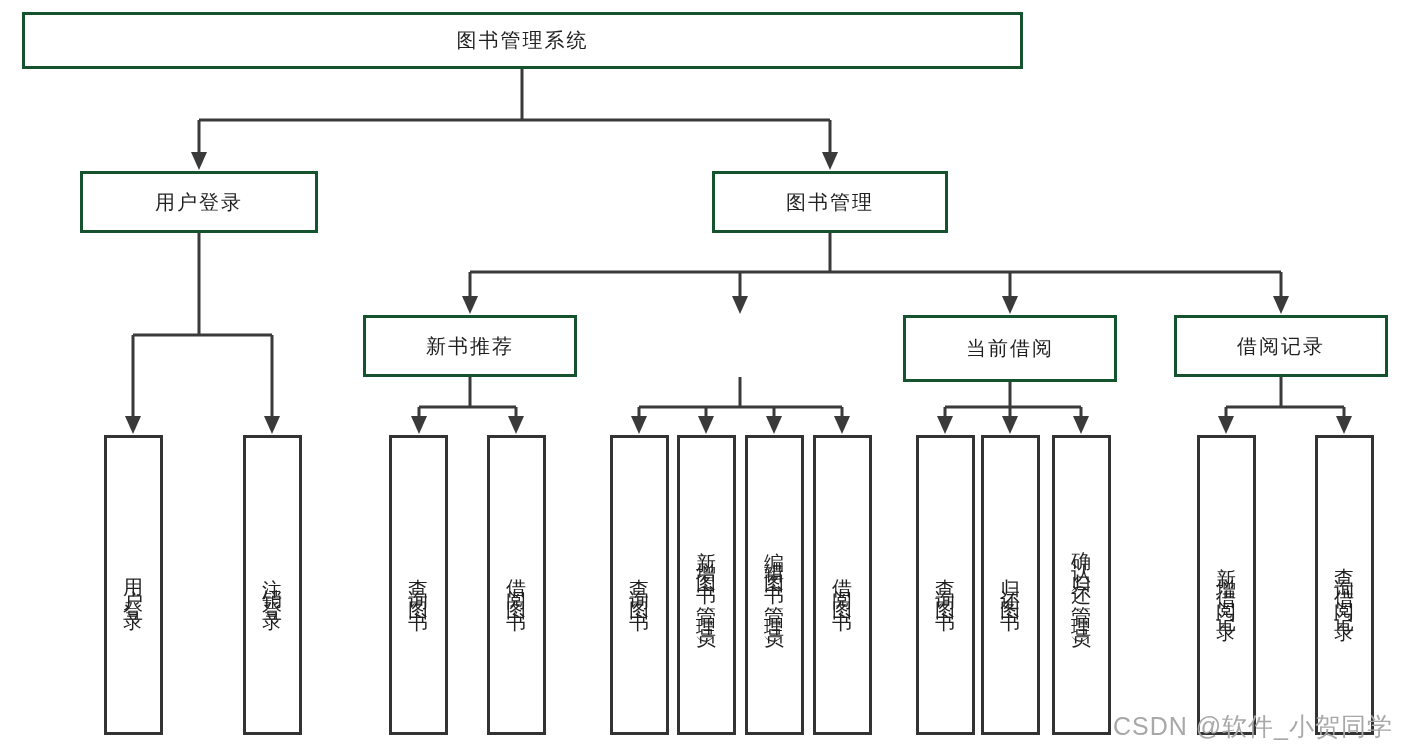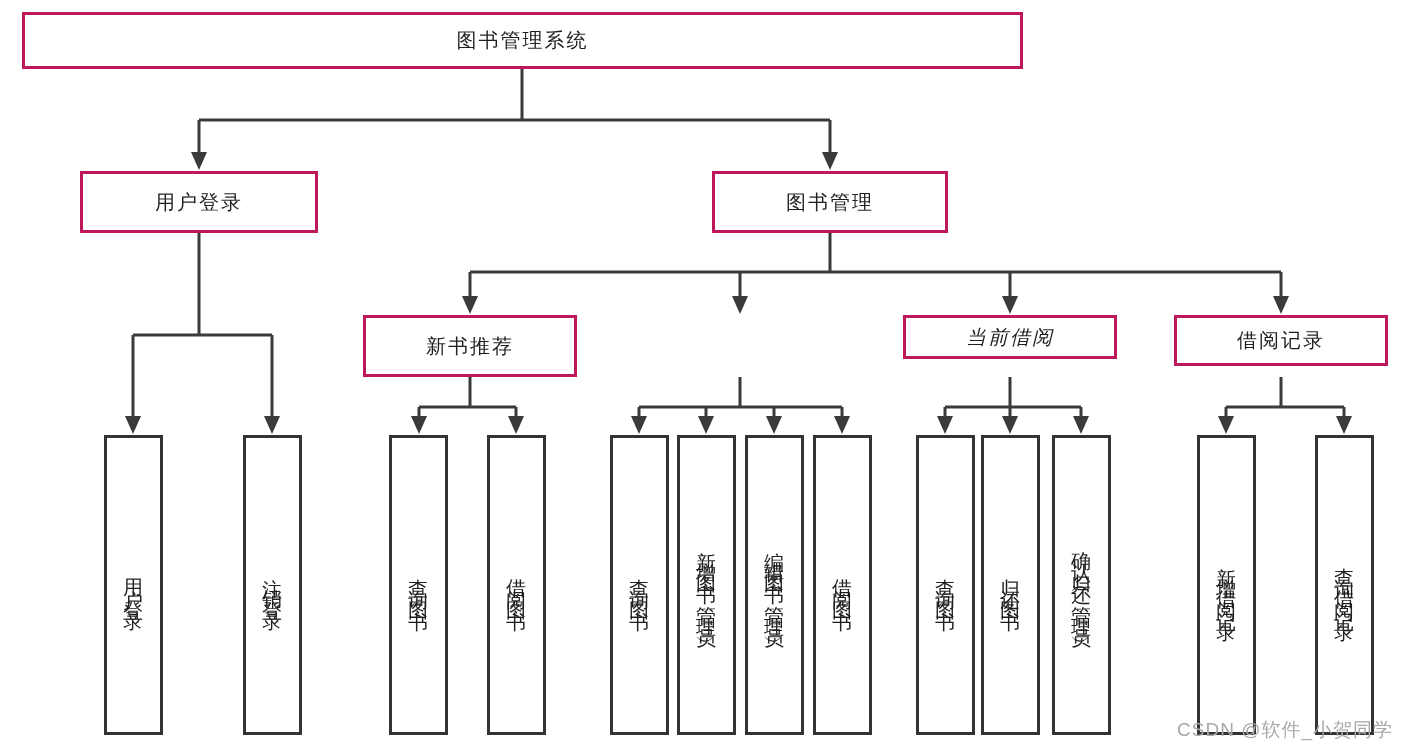--- a/index.html
+++ b/index.html
@@ -15,21 +15,21 @@
   }
   svg.connectors {
     position: absolute;
     left: 0; top: 0;
     width: 1405px; height: 747px;
     z-index: 1;
   }
   .node {
     position: absolute;
     background: #ffffff;
-    border: 3px solid #be185d;
+    border: 3px solid #14532d;
     display: flex;
     align-items: center;
     justify-content: center;
     font-size: 20px;
     letter-spacing: 2px;
     z-index: 2;
     white-space: nowrap;
   }
   .leaf {
     position: absolute;
@@ -48,21 +48,21 @@
     text-orientation: mixed;
     font-size: 20px;
     line-height: 1;
     letter-spacing: 11px;
     white-space: nowrap;
   }
   .watermark {
     position: absolute;
     right: 12px;
     bottom: 4px;
-    font-size: 19px;
+    font-size: 25px;
     color: #a8a8a8;
     letter-spacing: 1px;
     z-index: 5;
     white-space: nowrap;
   }
 </style>
 </head>
 <body>
 
 <div class="stage">
@@ -99,22 +99,22 @@
       <polygon points="1336,416 1352,416 1344,434"></polygon>
     </g>
   </svg>
 
   <div class="node" style="left:22px; top:12px; width:1001px; height:57px;">图书管理系统</div>
 
   <div class="node" style="left:80px; top:171px; width:238px; height:62px;">用户登录</div>
   <div class="node" style="left:712px; top:171px; width:236px; height:62px;">图书管理</div>
 
   <div class="node" style="left:363px; top:315px; width:214px; height:62px;font-family:Liberation Mono, monospace;">新书推荐</div>
-  <div class="node" style="left:903px; top:315px; width:214px; height:44px;font-style:italic;">当前借阅</div>
-  <div class="node" style="left:1174px; top:315px; width:214px; height:51px;">借阅记录</div>
+  <div class="node" style="left:903px; top:315px; width:214px; height:67px;">当前借阅</div>
+  <div class="node" style="left:1174px; top:315px; width:214px; height:62px;">借阅记录</div>
 
   <div class="leaf" style="left:104px;">
     <span class="vtext">用户登录</span>
   </div>
   <div class="leaf" style="left:243px;">
     <span class="vtext">注销登录</span>
   </div>
 
   <div class="leaf" style="left:389px;">
     <span class="vtext">查询图书</span>

